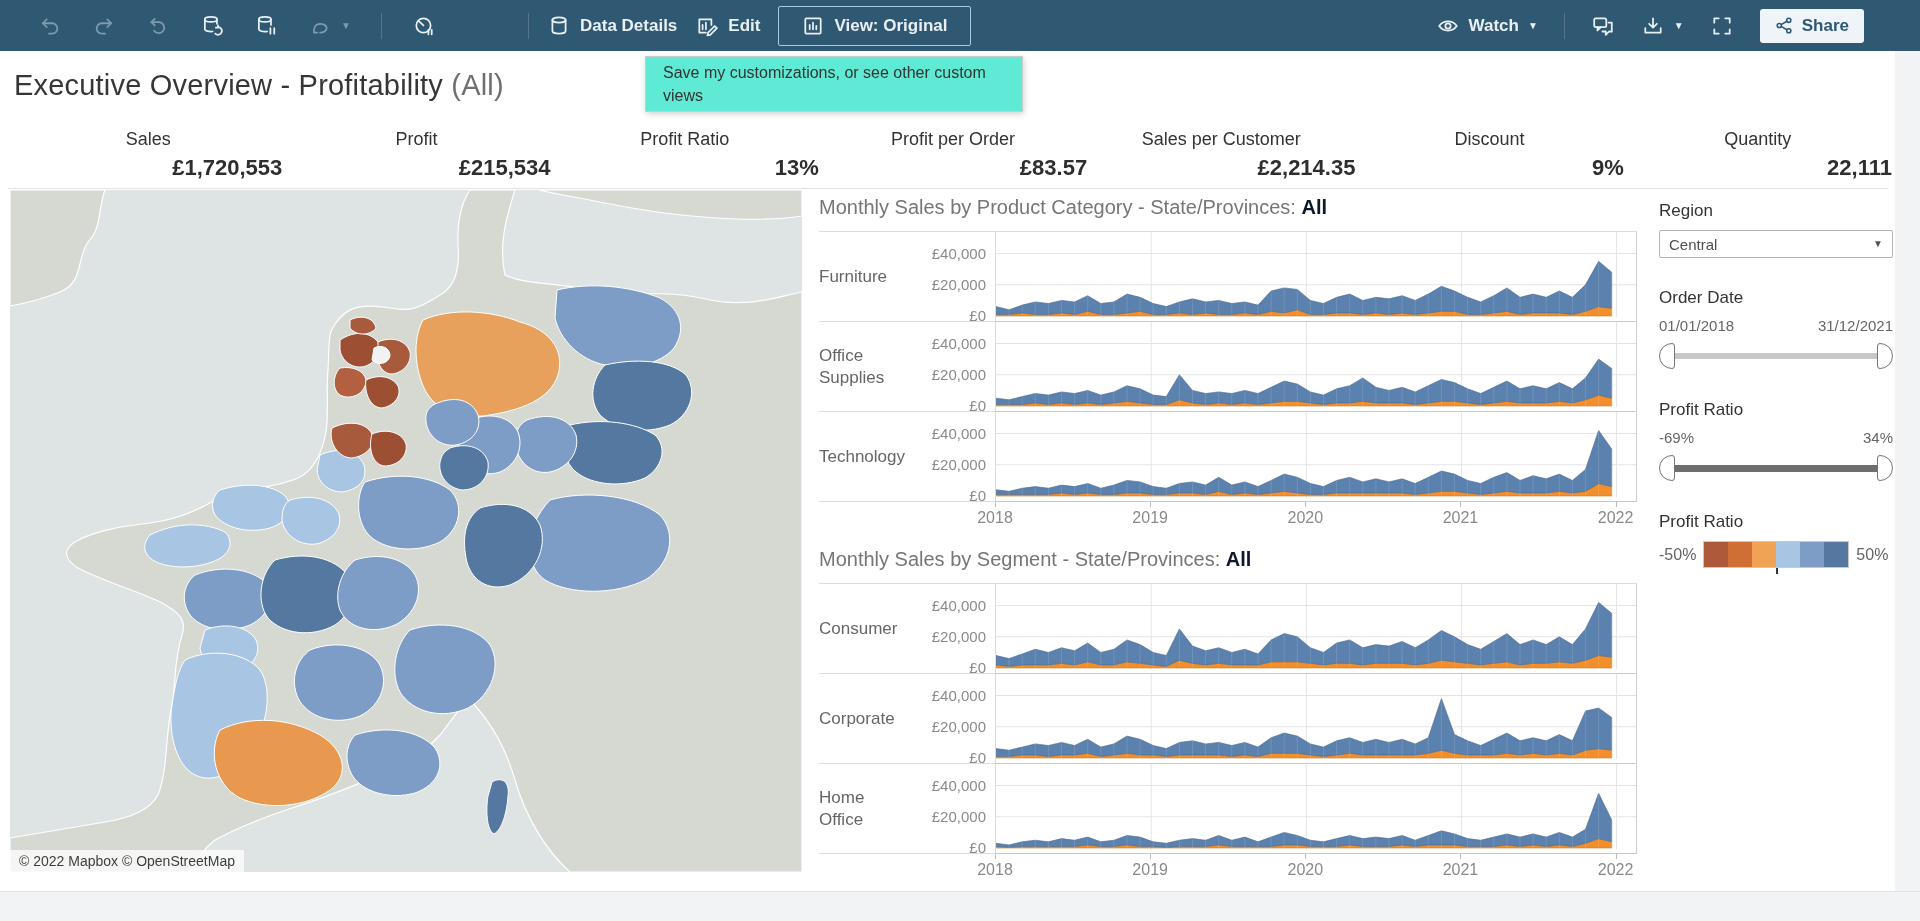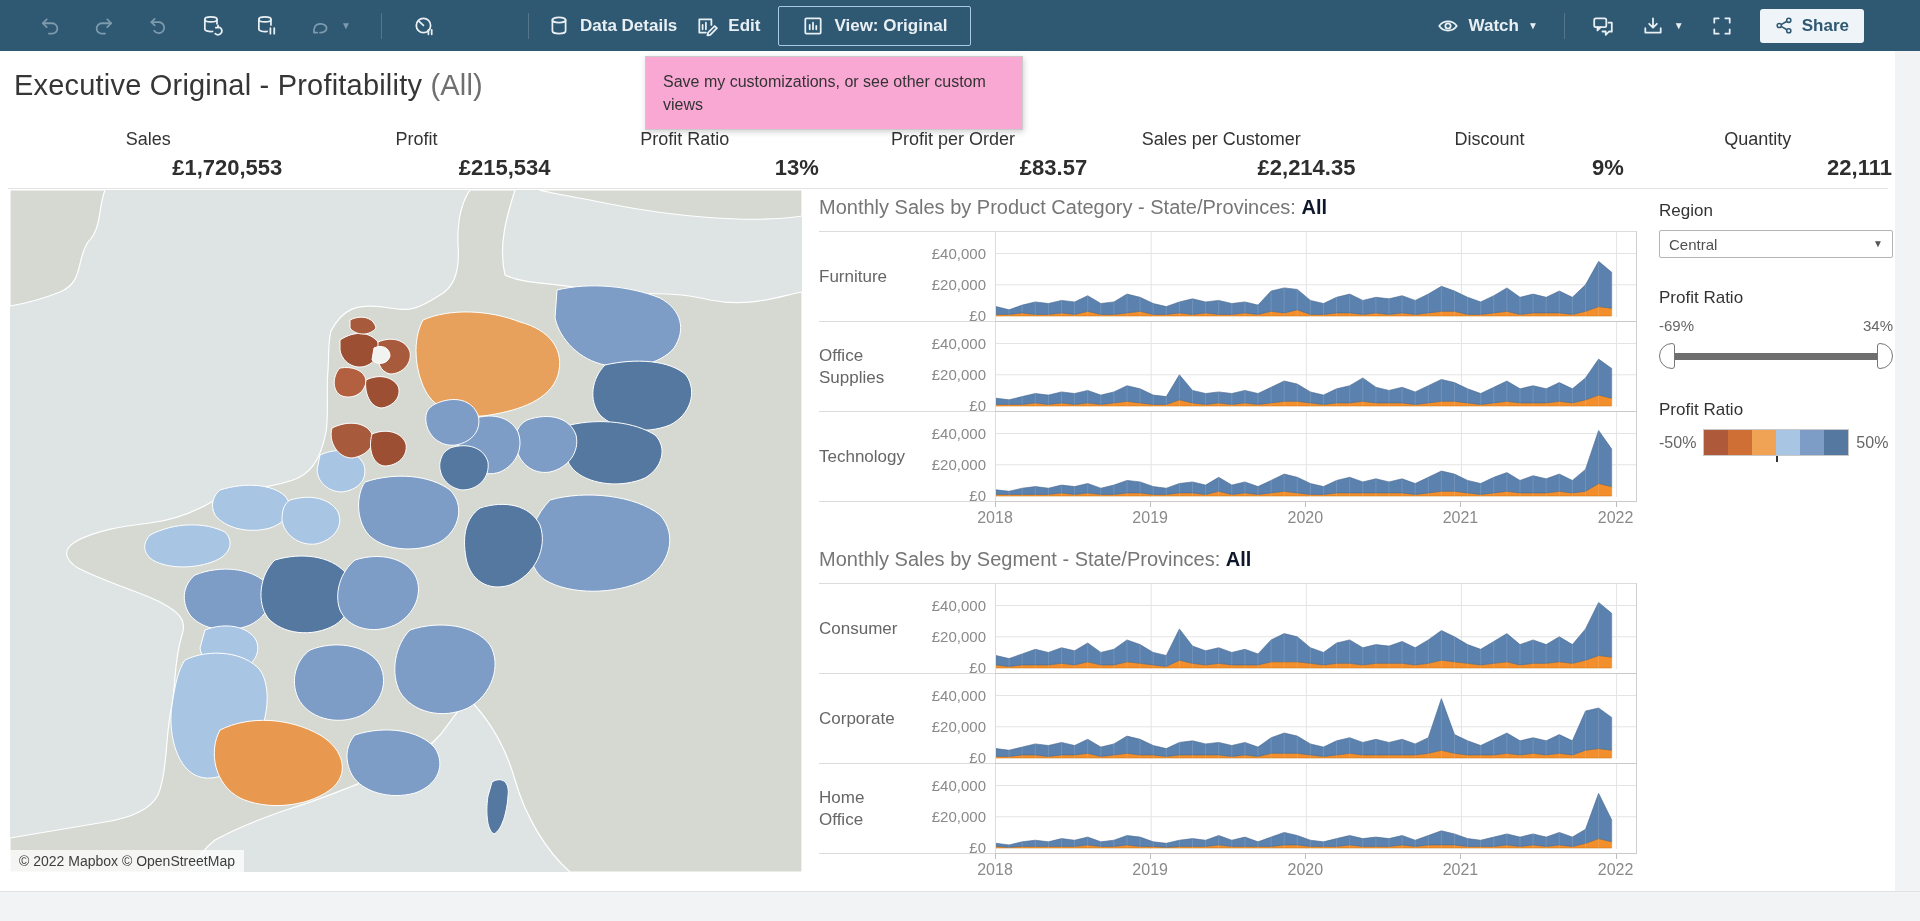--- a/index.html
+++ b/index.html
@@ -16,22 +16,22 @@
   .tb-ic { display:inline-flex; width:24px; height:24px; align-items:center; justify-content:center; }
   .tb-ic svg { width:22px; height:22px; stroke:currentColor; fill:none; stroke-width:1.6; stroke-linecap:round; stroke-linejoin:round; }
   .dim { color:#7e9bad; }
   .tb-sep { width:1px; height:26px; background:#55758c; }
   .view-btn { border:1px solid #a8cbe3; border-radius:2px; padding:7px 22px; }
   .share-btn { background:#eef4f8; color:#2f5873; border-radius:3px; padding:7px 15px; display:flex; gap:8px; align-items:center; font-size:17px; font-weight:bold; cursor:pointer; }
   .share-btn svg { width:19px; height:19px; stroke:#2f5873; fill:none; stroke-width:1.6; }
   .caret { font-size:10px; line-height:1; }
 
   
-  .tt { position:absolute; left:645px; top:56px; width:378px; background:#f9a8d4; border:1px solid #cbcbcb;
-        box-shadow:1px 2px 6px rgba(0,0,0,.18); padding:13px 17px; font-size:16px; color:#333; line-height:1.45; z-index:50; }
+  .tt { position:absolute; left:645px; top:56px; width:378px; background:#5eead4; border:1px solid #cbcbcb;
+        box-shadow:1px 2px 6px rgba(0,0,0,.18); padding:4px 17px; font-size:16px; color:#333; line-height:1.45; z-index:50; }
 
   
   .dash { position:absolute; top:51px; left:0; width:1895px; height:840px; background:#fff; }
   .page-title { position:absolute; top:18px; left:14px; font-size:29px; color:#363636; letter-spacing:.2px; }
   .page-title .muted { color:#6f6f6f; }
 
   .kpi-row { position:absolute; top:78px; left:14px; width:1878px; display:grid; grid-template-columns:repeat(7,1fr); }
   .kpi { text-align:center; }
   .kpi .k-label { font-size:18px; color:#333; display:block; margin-bottom:5px; }
   .kpi .k-value { font-size:22px; font-weight:bold; color:#2e2e2e; display:block;text-align:right; }
@@ -222,21 +222,21 @@
   </div>
 </div>
 
 <div class="tt">
   <span>Save my customizations, or see other custom views</span>
 </div>
 
 <div class="dash">
 
   <div class="page-title">
-    <span>Executive Original - Profitability</span>
+    <span>Executive Overview - Profitability</span>
     <span class="muted">(All)</span>
   </div>
 
   <div class="kpi-row">
       <div class="kpi">
         <span class="k-label">Sales</span>
         <span class="k-value">£1,720,553</span>
       </div>
       <div class="kpi">
         <span class="k-label">Profit</span>
@@ -742,20 +742,32 @@
 
   <div class="filters">
     <div class="f-block">
       <div class="f-label">Region</div>
       <div class="dropdown">
         <span>Central</span>
         <span class="caret">▼</span>
       </div>
     </div>
 
+    <div class="f-block">
+      <div class="f-label">Order Date</div>
+      <div class="range-labels">
+        <span>01/01/2018</span>
+        <span>31/12/2021</span>
+      </div>
+      <div class="slider">
+        <div class="track"></div>
+        <div class="handle left"></div>
+        <div class="handle right"></div>
+      </div>
+    </div>
 
     <div class="f-block">
       <div class="f-label">Profit Ratio</div>
       <div class="range-labels">
         <span>-69%</span>
         <span>34%</span>
       </div>
       <div class="slider dark">
         <div class="track"></div>
         <div class="handle left"></div>

